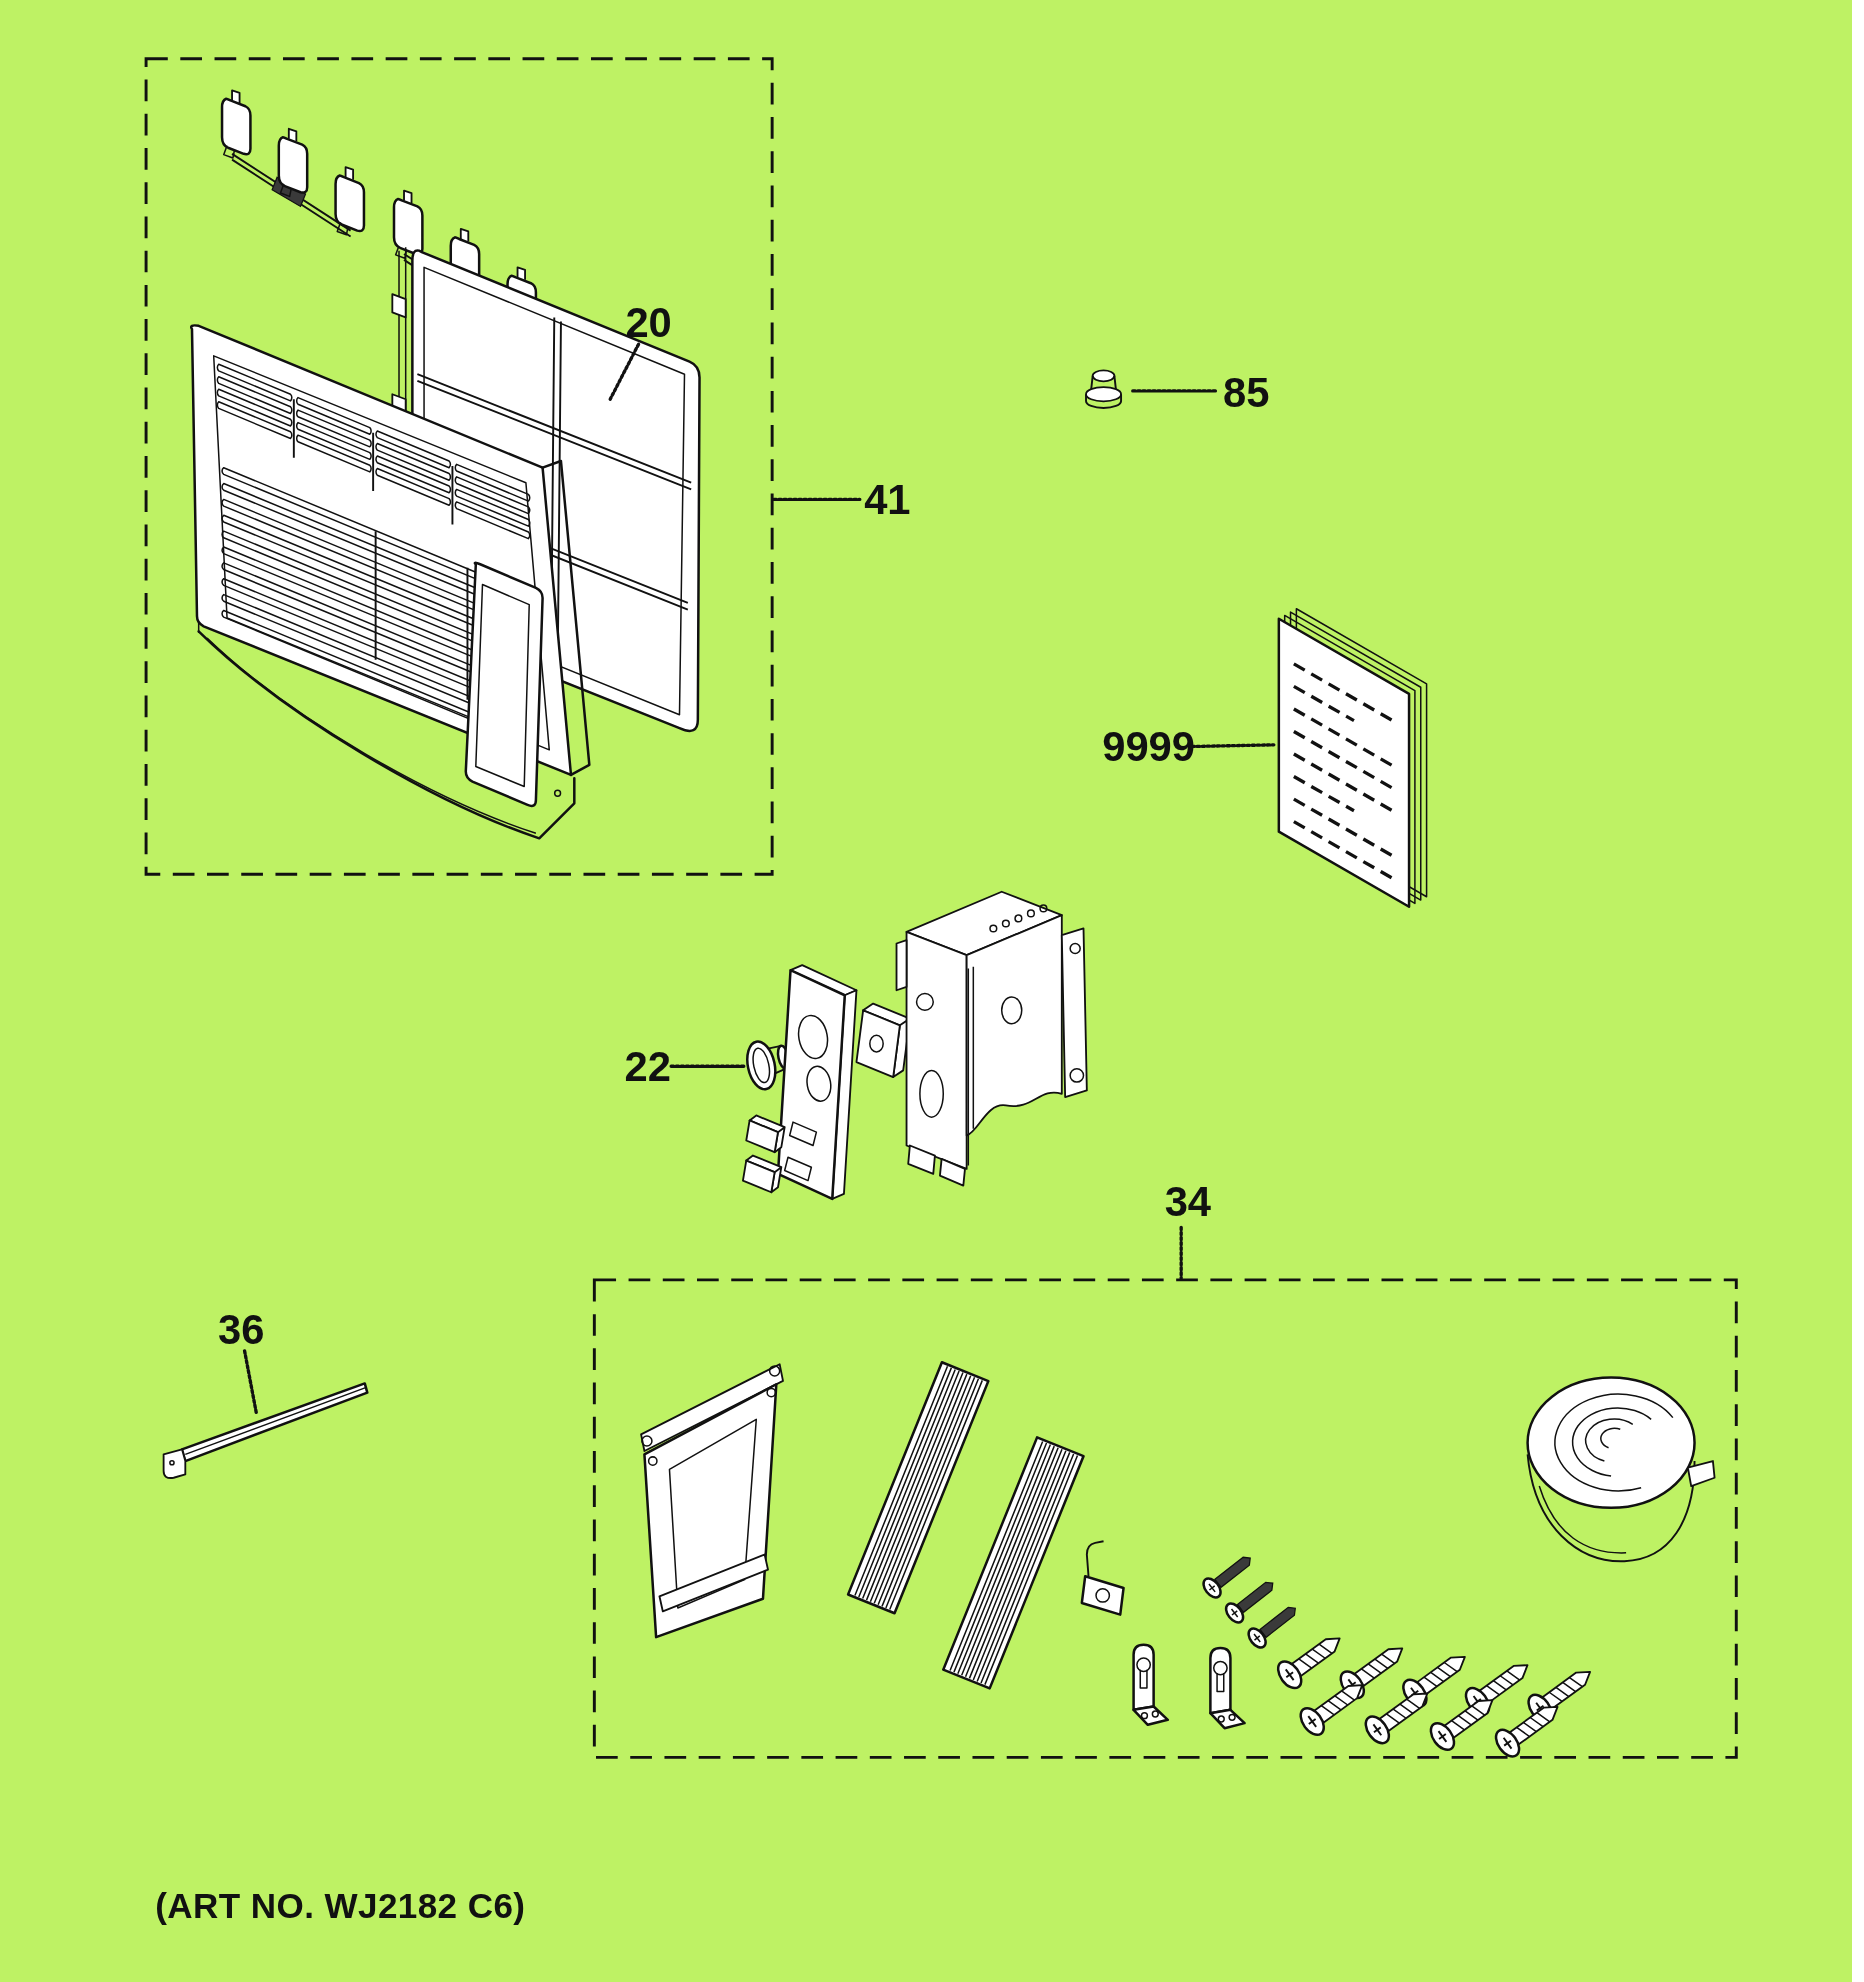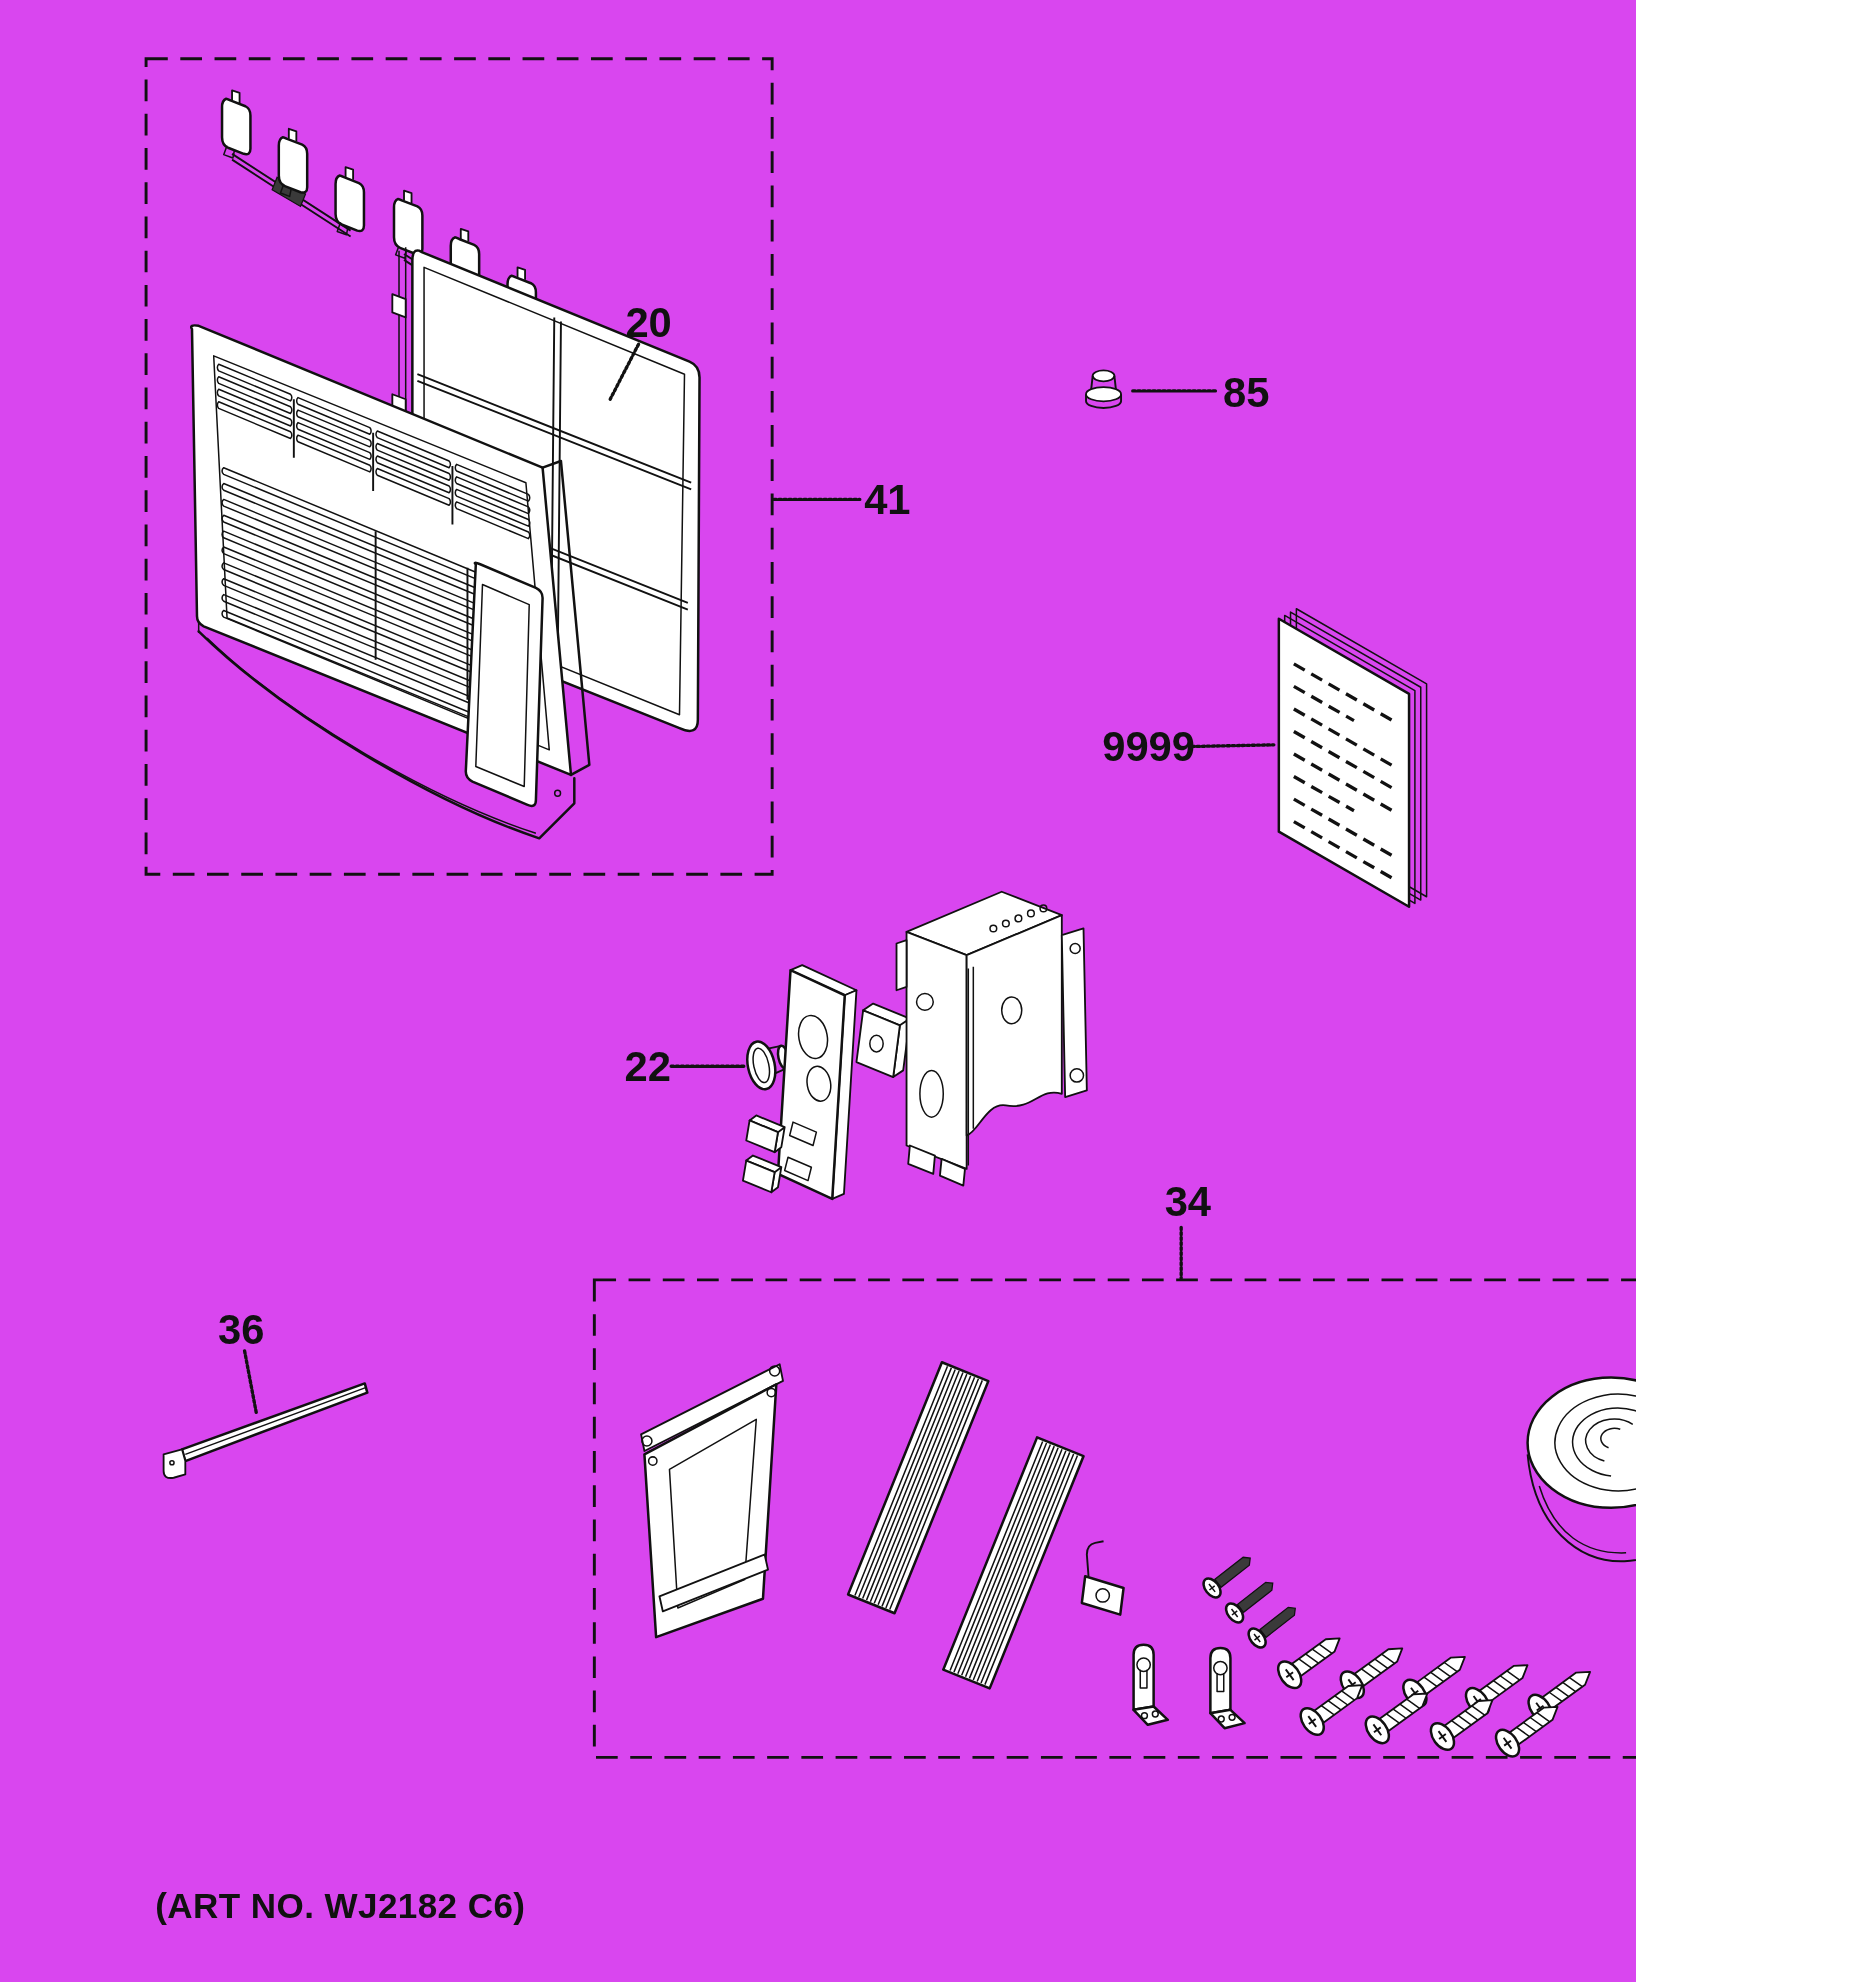--- a/index.html
+++ b/index.html
@@ -1,16 +1,16 @@
 <!DOCTYPE html>
 <html style="font-size:13.4px"><head>
 <meta charset="utf-8">
 <style>
   html,body{margin:0;padding:0;background:#fff;}
-  .page{position:relative;width:1636px;height:1983px;background:#d946ef;overflow:hidden;
+  .page{position:relative;width:1852px;height:1983px;background:#bef264;overflow:hidden;
         font-family:"Liberation Sans",sans-serif;text-decoration:underline;}
   svg{position:absolute;left:0;top:0;}
   .ln{fill:none;stroke:#111;stroke-width:3;stroke-linejoin:round;stroke-linecap:round;}
   .thin{fill:none;stroke:#111;stroke-width:1.8;stroke-linejoin:round;}
   .med{fill:none;stroke:#111;stroke-width:2.3;stroke-linejoin:round;}
   .wfill{fill:#fff;stroke:#111;stroke-width:3;stroke-linejoin:round;}
   .wfill2{fill:#fff;stroke:#111;stroke-width:2.2;stroke-linejoin:round;}
   .dark{fill:#3a3a3a;stroke:#111;stroke-width:1.5;}
   .dashbox{fill:none;stroke:#111;stroke-width:3.5;stroke-dasharray:26 15;}
   .leader{fill:none;stroke:#111;stroke-width:4;stroke-dasharray:3 3;stroke-linecap:round;}

